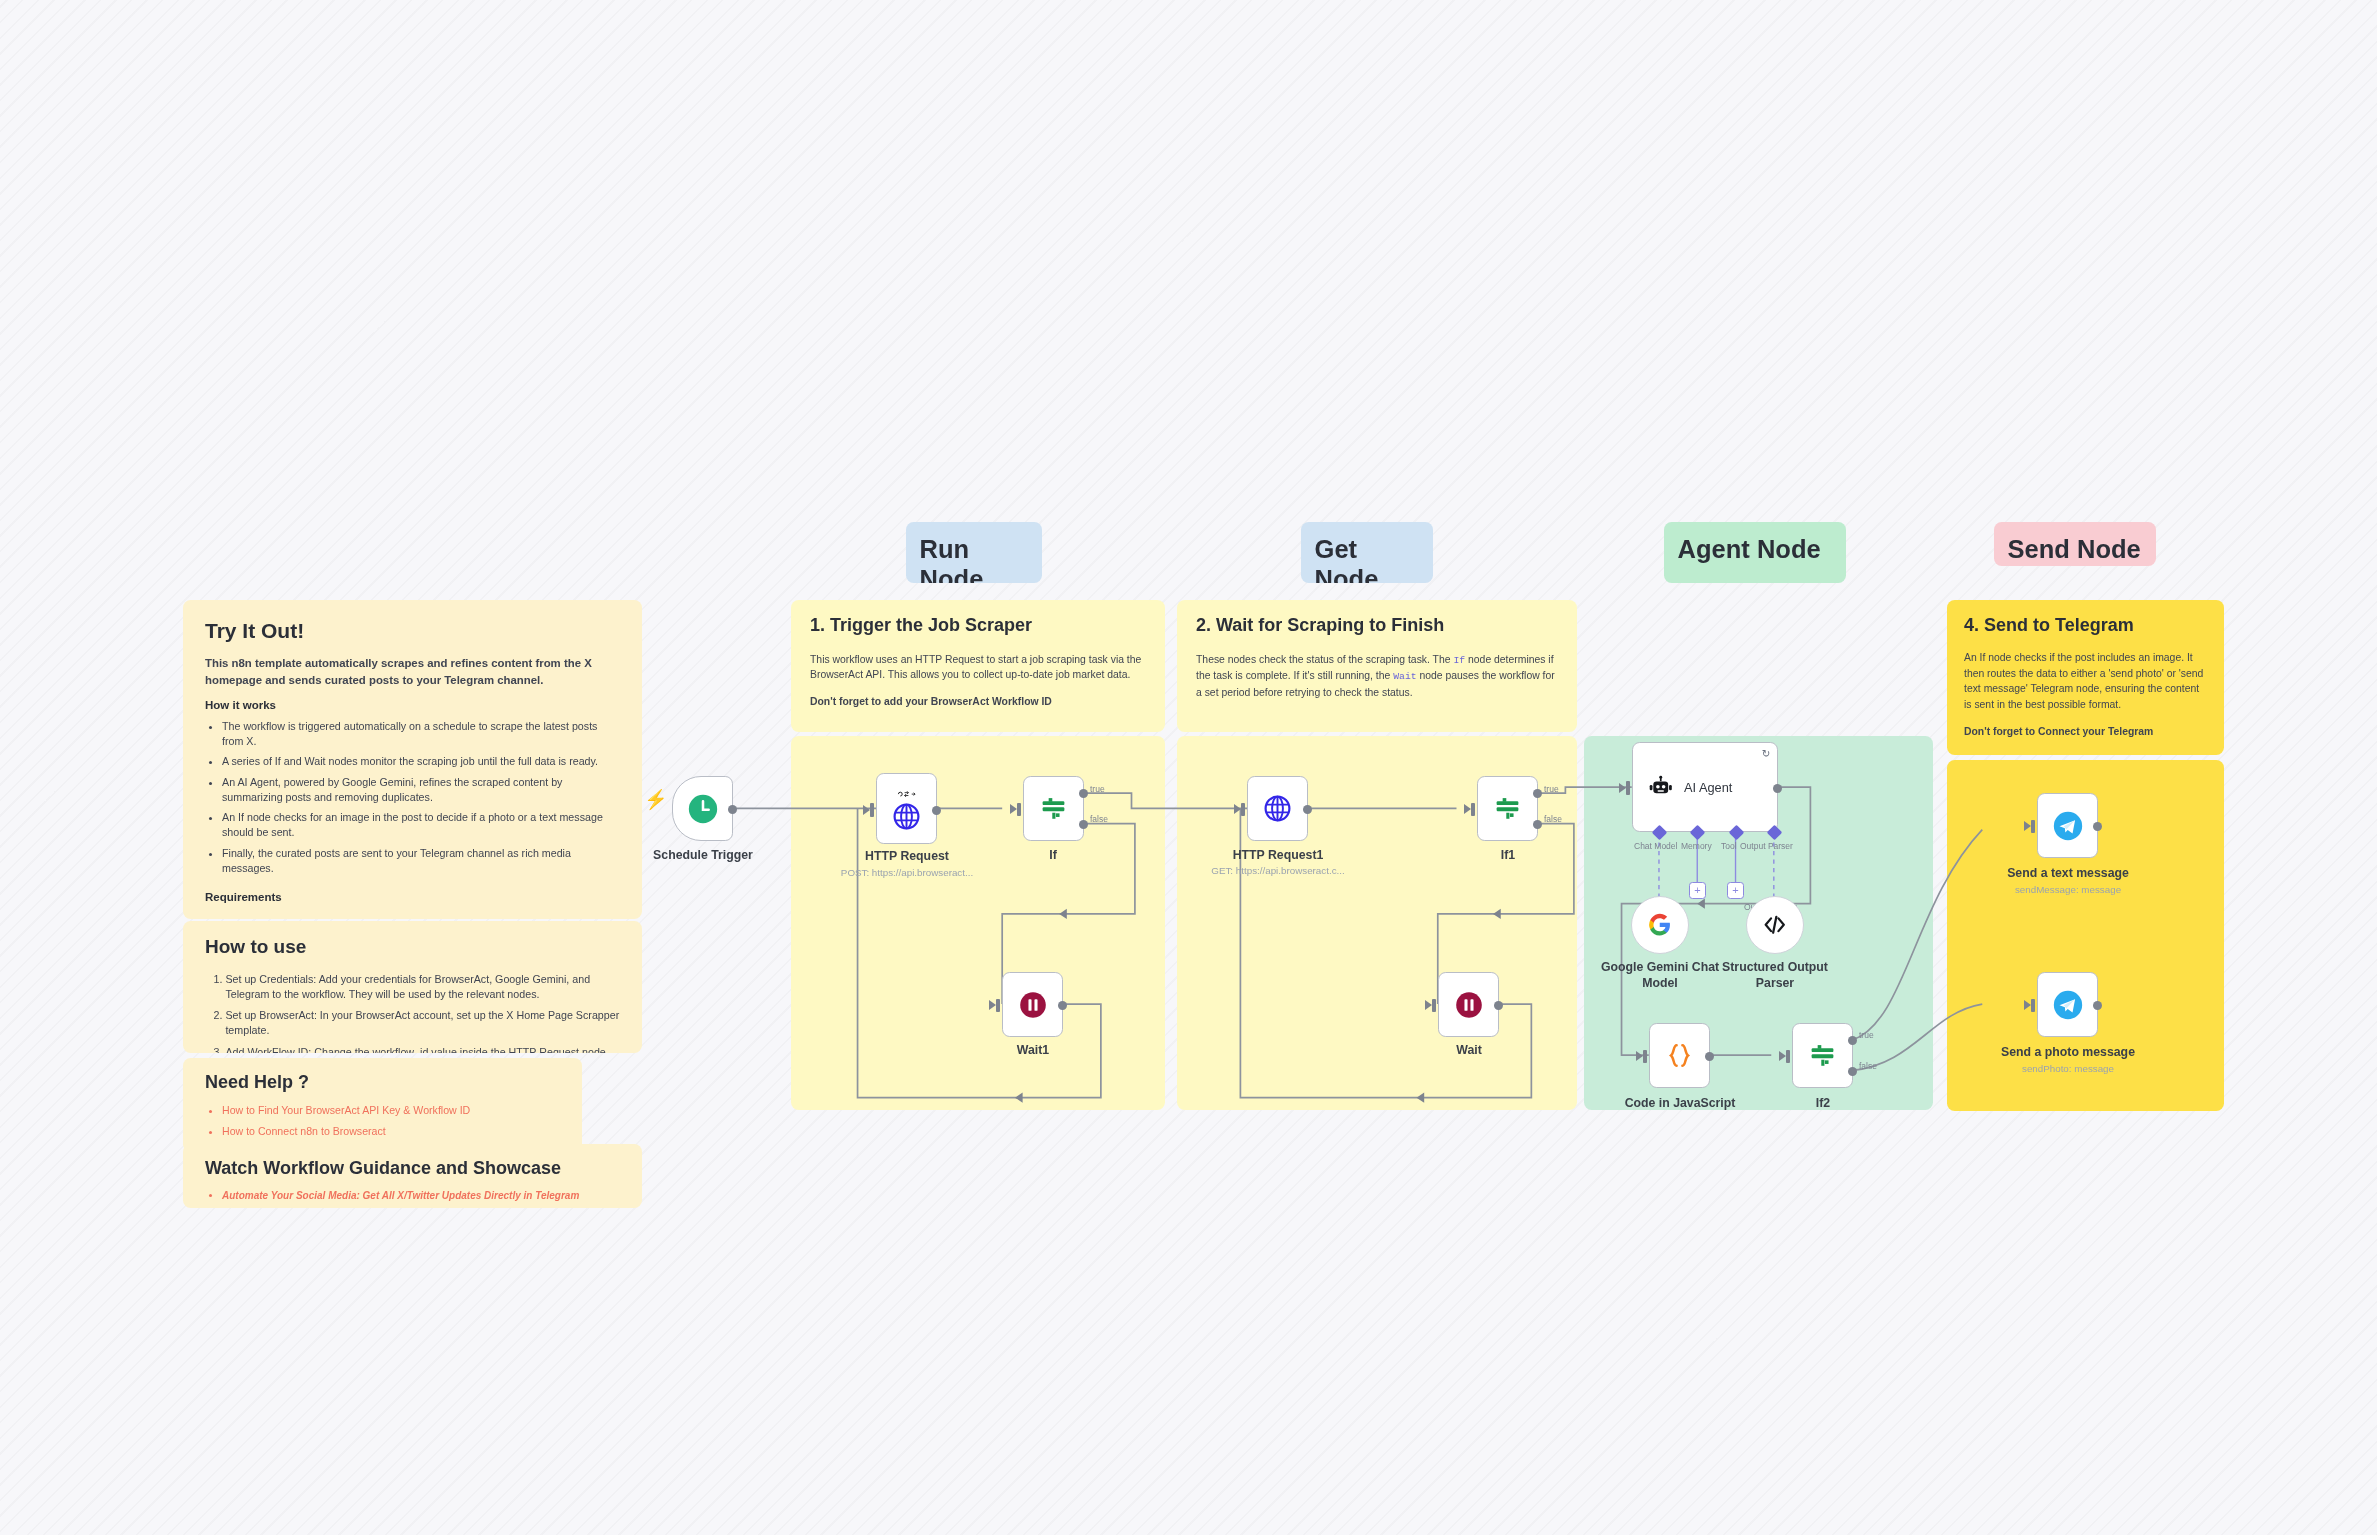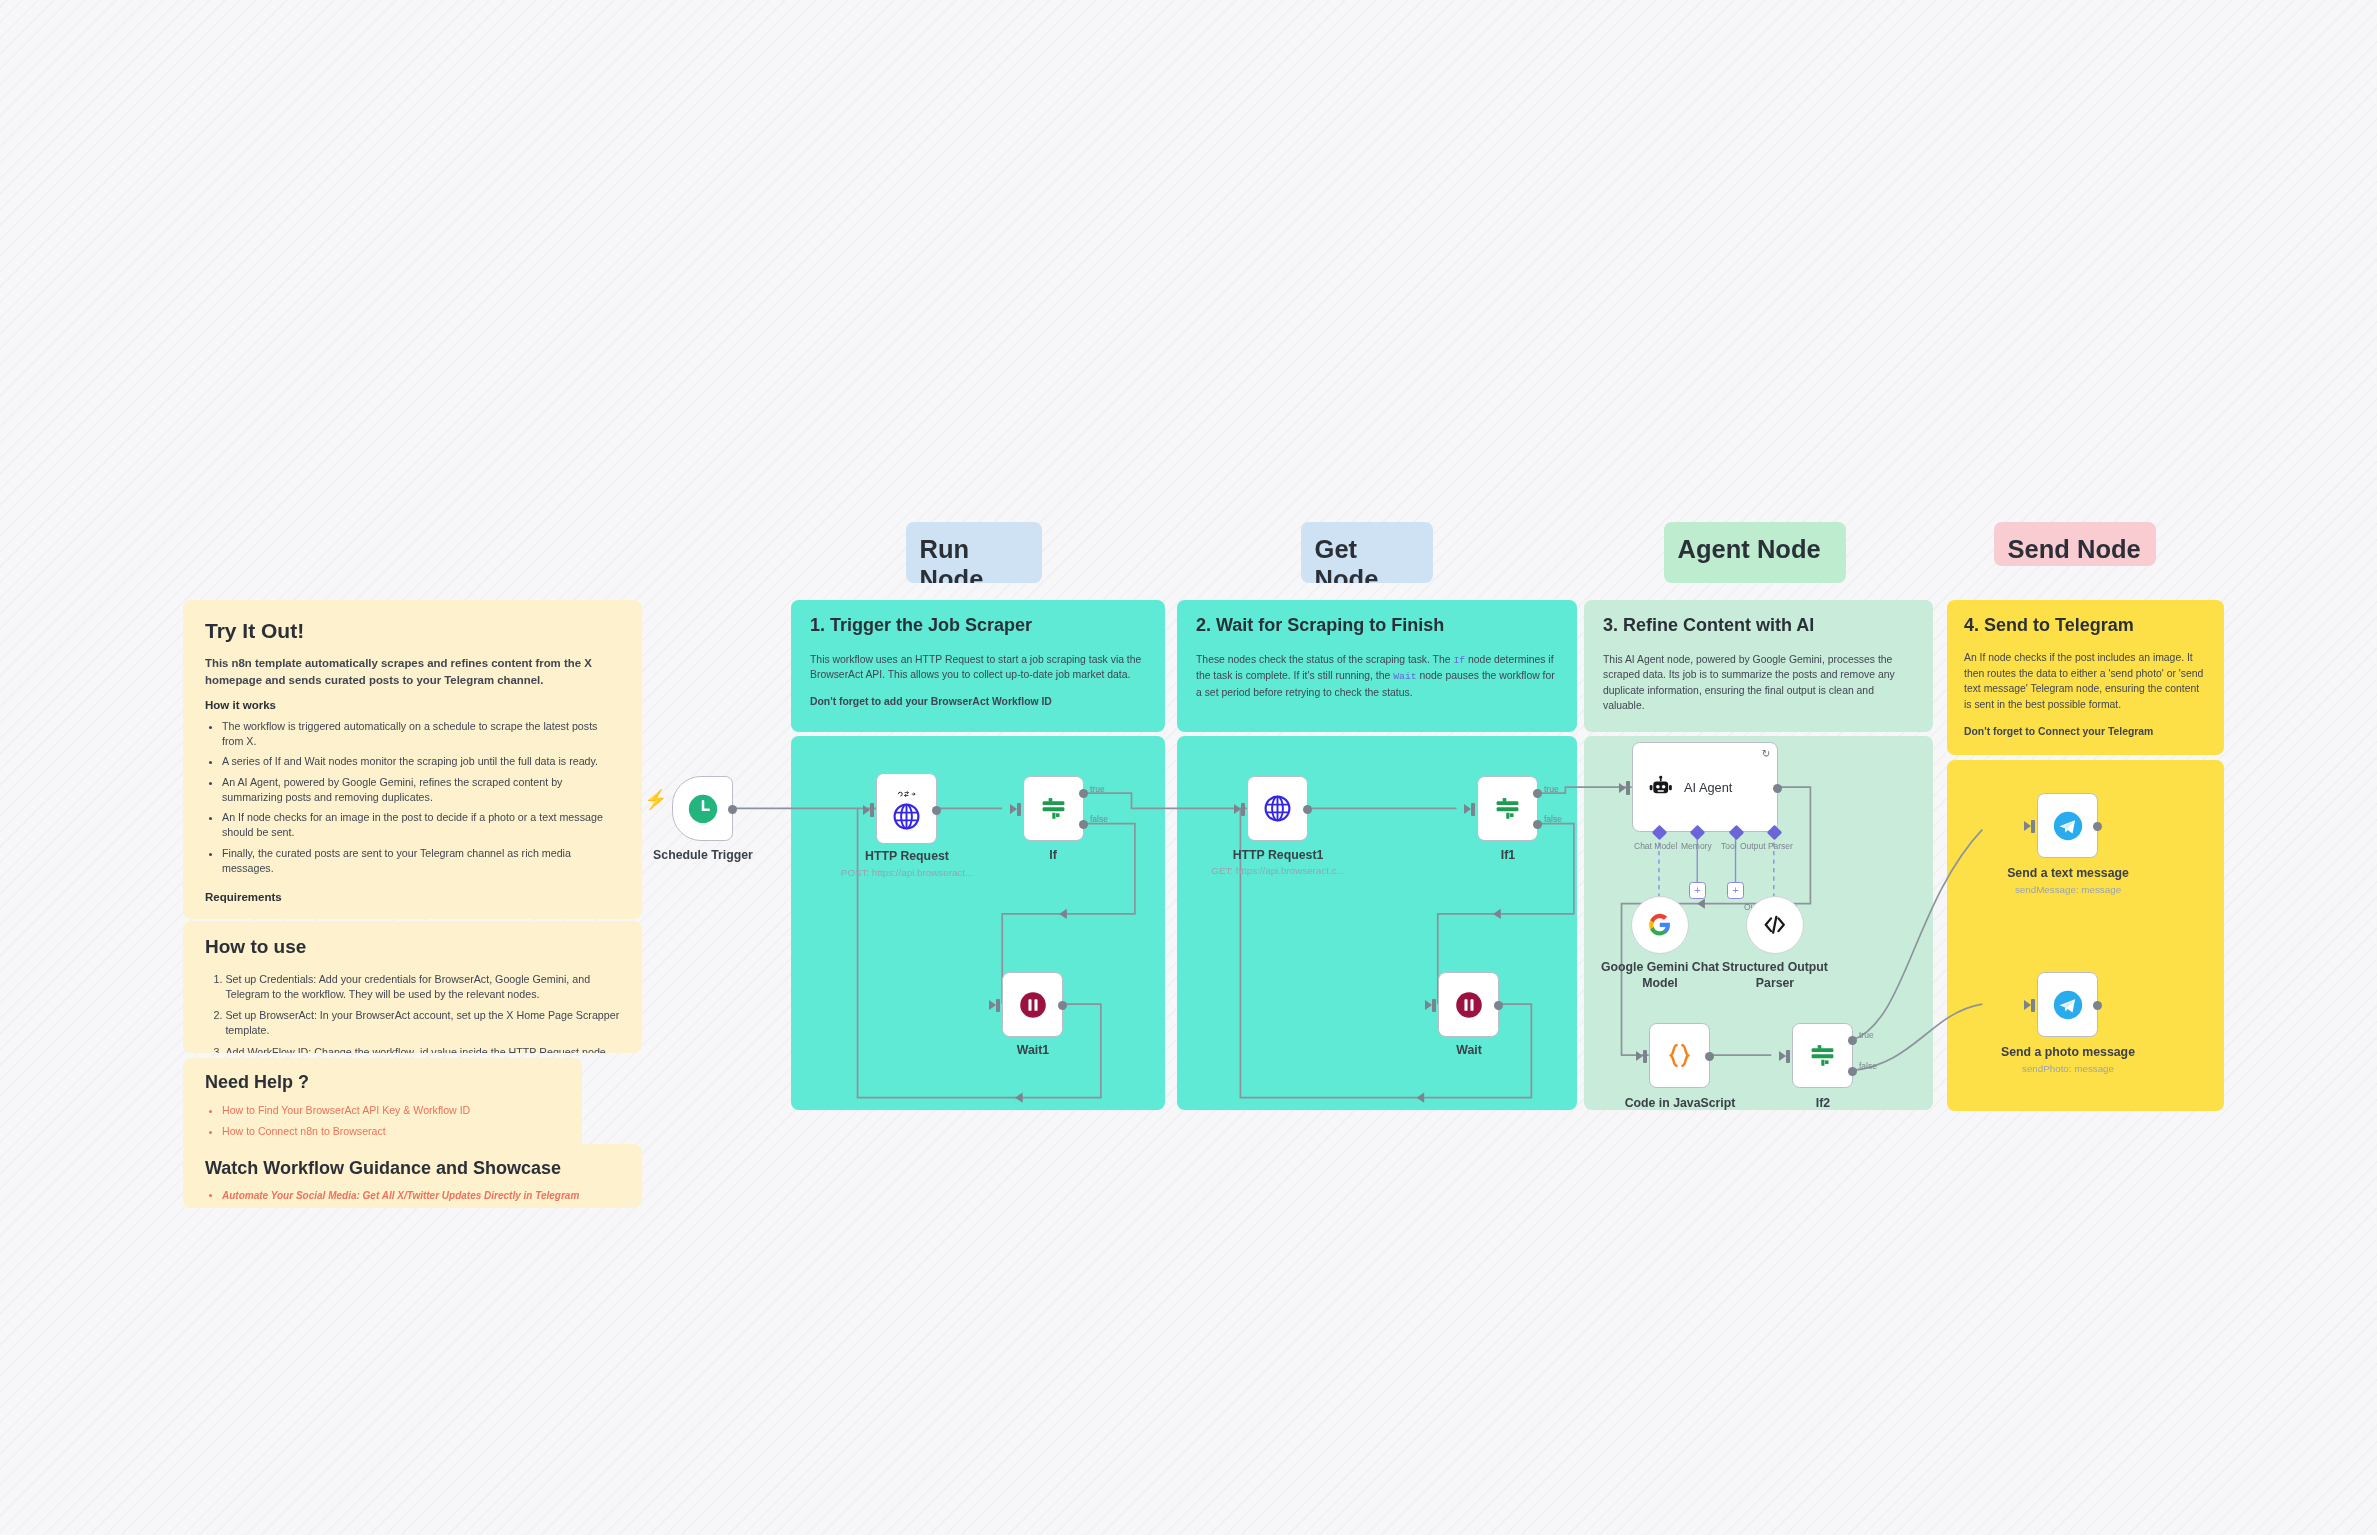--- a/index.html
+++ b/index.html
@@ -22,21 +22,21 @@
       rgba(255,255,255,0) 11px);
   }
   #canvas{ position:absolute; inset:0; }
 
   
   .sticky{ position:absolute; border-radius:7.7px; overflow:hidden; }
   .sticky .st-title{ font-weight:bold; color:#2b2f38; }
   .sticky .st-body{ color:#404552; }
 
   .note-yellow{ background:#fdf2cd; }
-  .note-blue  { background:#5eead4; }
+  .note-blue  { background:#fef9c3; }
   .note-green { background:#c8ecd9; }
   .note-pink  { background:#fde047; }
 
   .label-chip{
     position:absolute; border-radius:7.7px;
     display:flex; align-items:flex-start; justify-content:flex-start;
     overflow:hidden;
   }
   .label-chip span{
     font-size:25.5px; font-weight:bold; color:#2b2f38;
@@ -181,24 +181,20 @@
   <div class="sticky note-blue" style="left:791px;top:736px;width:374px;height:374px;"></div>
 
   <div class="sticky note-blue" style="left:1177px;top:600px;width:400px;height:132px;padding:15.3px 19px;">
     <div class="st-title" style="font-size:18px;margin-bottom:15.3px;">2. Wait for Scraping to Finish</div>
     <div class="st-body" style="font-size:10.4px;line-height:1.5;">
       <span>These nodes check the status of the scraping task. The </span><span class="mono">If</span><span> node determines if the task is complete. If it's still running, the </span><span class="mono">Wait</span><span> node pauses the workflow for a set period before retrying to check the status.</span>
     </div>
   </div>
   <div class="sticky note-blue" style="left:1177px;top:736px;width:400px;height:374px;"></div>
 
-  <div class="sticky note-green" style="left:1584px;top:600px;width:349px;height:132px;padding:15.3px 19px;">
-    <div class="st-title" style="font-size:18px;margin-bottom:15.3px;">3. Refine Content with AI</div>
-    <div class="st-body" style="font-size:10.4px;line-height:1.5;">This AI Agent node, powered by Google Gemini, processes the scraped data. Its job is to summarize the posts and remove any duplicate information, ensuring the final output is clean and valuable.</div>
-  </div>
   <div class="sticky note-green" style="left:1584px;top:736px;width:349px;height:374px;"></div>
 
   <div class="sticky note-pink" style="left:1947px;top:600px;width:277px;height:155px;padding:15.3px 17px;">
     <div class="st-title" style="font-size:18px;margin-bottom:13.6px;">4. Send to Telegram</div>
     <div class="st-body" style="font-size:10.4px;line-height:1.5;">An If node checks if the post includes an image. It then routes the data to either a 'send photo' or 'send text message' Telegram node, ensuring the content is sent in the best possible format.</div>
     <div class="st-body" style="font-size:10.4px;font-weight:bold;margin-top:13.6px;">Don't forget to Connect your Telegram</div>
   </div>
   <div class="sticky note-pink" style="left:1947px;top:760px;width:277px;height:351px;"></div>
 
   <svg class="wires" width="2377" height="1536" viewBox="0 0 2794 1805">

